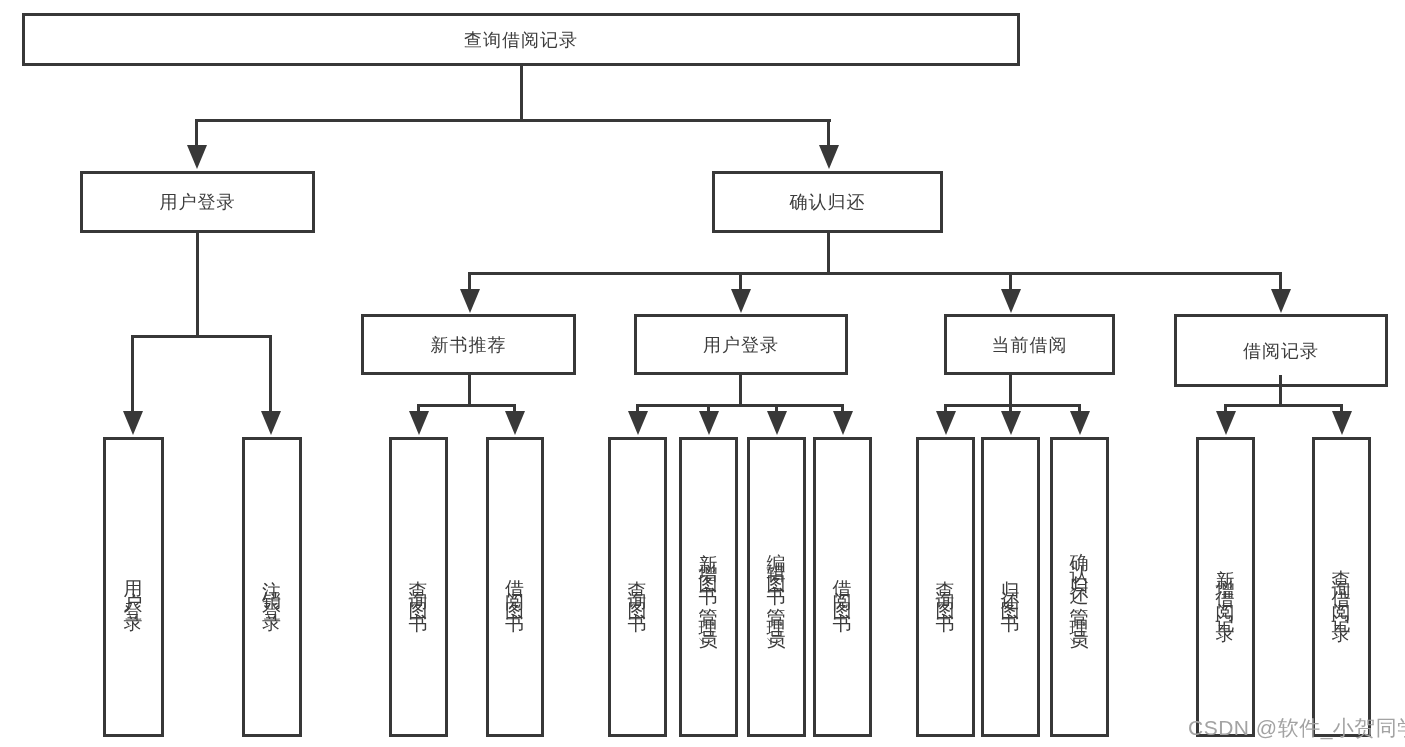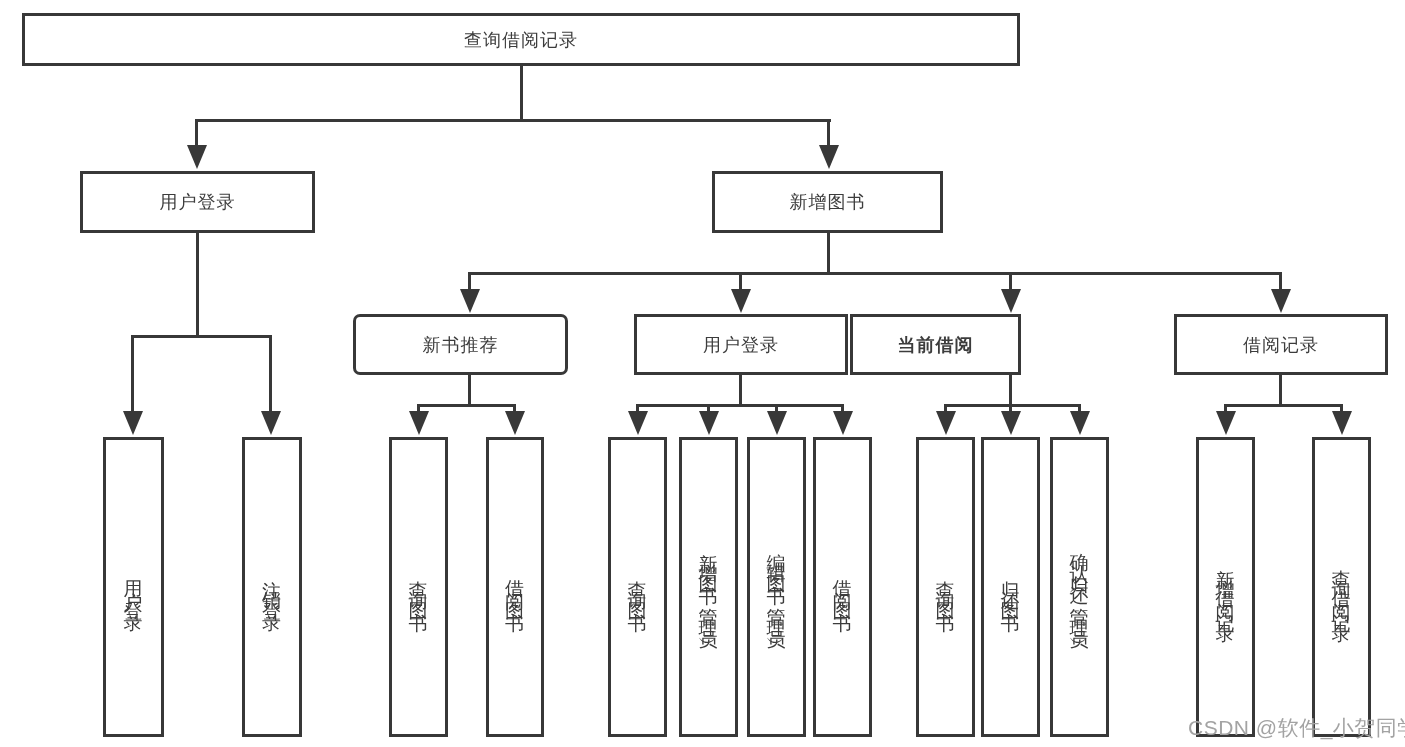--- a/index.html
+++ b/index.html
@@ -77,51 +77,51 @@
   <div class="hl" style="left:195px;top:119px;width:636px;"></div>
   <div class="vl" style="left:195px;top:119px;height:30px;"></div>
   <div class="tri" style="left:187px;top:145px;"></div>
   <div class="vl" style="left:827px;top:119px;height:30px;"></div>
   <div class="tri" style="left:819px;top:145px;"></div>
 
   <div class="box" style="left:80px;top:171px;width:235px;height:62px;">
     <span>用户登录</span>
   </div>
   <div class="box" style="left:712px;top:171px;width:231px;height:62px;">
-    <span>新增图书</span>
+    <span>确认归还</span>
   </div>
 
   <div class="vl" style="left:196px;top:233px;height:104px;"></div>
   <div class="hl" style="left:131px;top:335px;width:141px;"></div>
   <div class="vl" style="left:131px;top:335px;height:78px;"></div>
   <div class="tri" style="left:123px;top:411px;"></div>
   <div class="vl" style="left:269px;top:335px;height:78px;"></div>
   <div class="tri" style="left:261px;top:411px;"></div>
 
   <div class="vl" style="left:827px;top:233px;height:41px;"></div>
   <div class="hl" style="left:468px;top:272px;width:814px;"></div>
   <div class="vl" style="left:468px;top:272px;height:19px;"></div>
   <div class="tri" style="left:460px;top:289px;"></div>
   <div class="vl" style="left:739px;top:272px;height:19px;"></div>
   <div class="tri" style="left:731px;top:289px;"></div>
   <div class="vl" style="left:1009px;top:272px;height:19px;"></div>
   <div class="tri" style="left:1001px;top:289px;"></div>
   <div class="vl" style="left:1279px;top:272px;height:19px;"></div>
   <div class="tri" style="left:1271px;top:289px;"></div>
 
-  <div class="box" style="left:353px;top:314px;width:215px;height:61px;border-radius:7px;">
+  <div class="box" style="left:361px;top:314px;width:215px;height:61px;">
     <span>新书推荐</span>
   </div>
   <div class="box" style="left:634px;top:314px;width:214px;height:61px;">
     <span>用户登录</span>
   </div>
-  <div class="box" style="left:850px;top:314px;width:171px;height:61px;font-weight:bold;">
+  <div class="box" style="left:944px;top:314px;width:171px;height:61px;">
     <span>当前借阅</span>
   </div>
-  <div class="box" style="left:1174px;top:314px;width:214px;height:61px;">
+  <div class="box" style="left:1174px;top:314px;width:214px;height:73px;">
     <span>借阅记录</span>
   </div>
 
   <div class="vl" style="left:468px;top:375px;height:31px;"></div>
   <div class="hl" style="left:417px;top:404px;width:99px;"></div>
   <div class="vl" style="left:417px;top:404px;height:10px;"></div>
   <div class="tri" style="left:409px;top:411px;"></div>
   <div class="vl" style="left:513px;top:404px;height:10px;"></div>
   <div class="tri" style="left:505px;top:411px;"></div>
 

